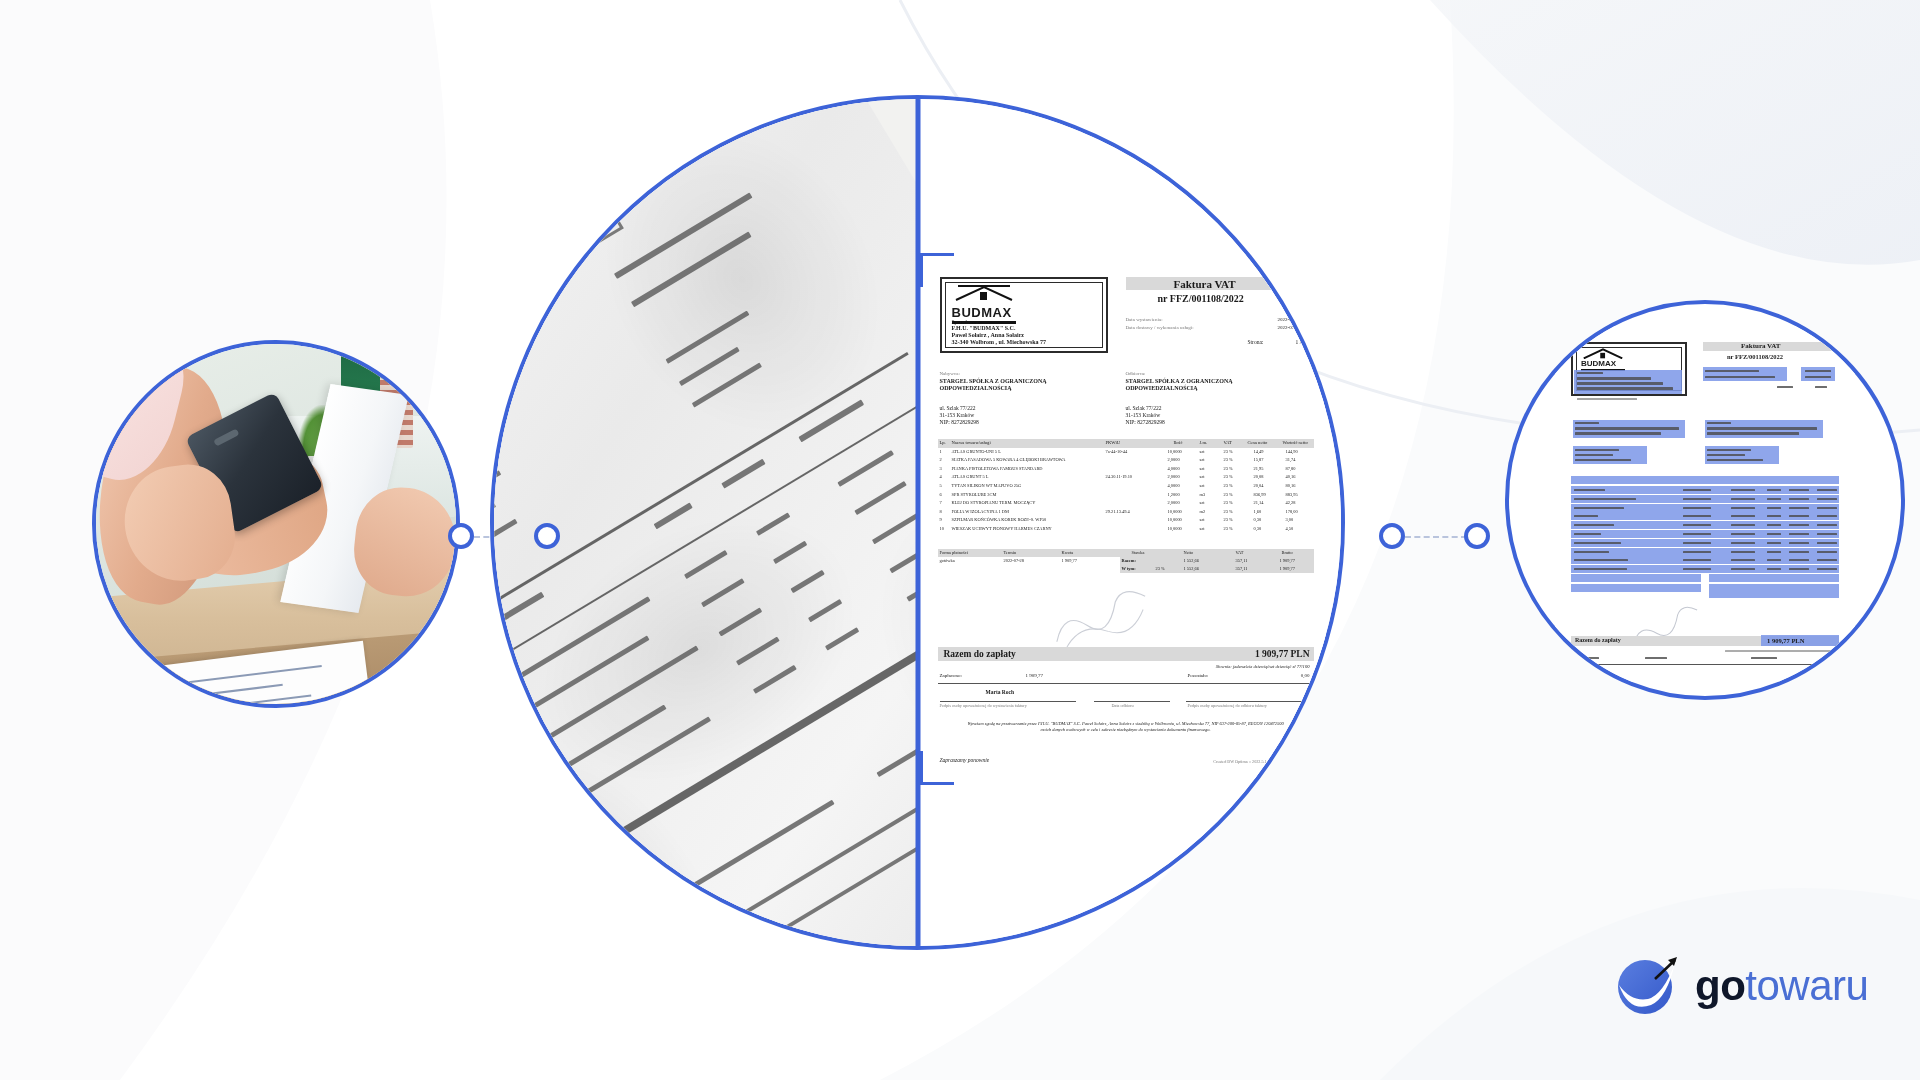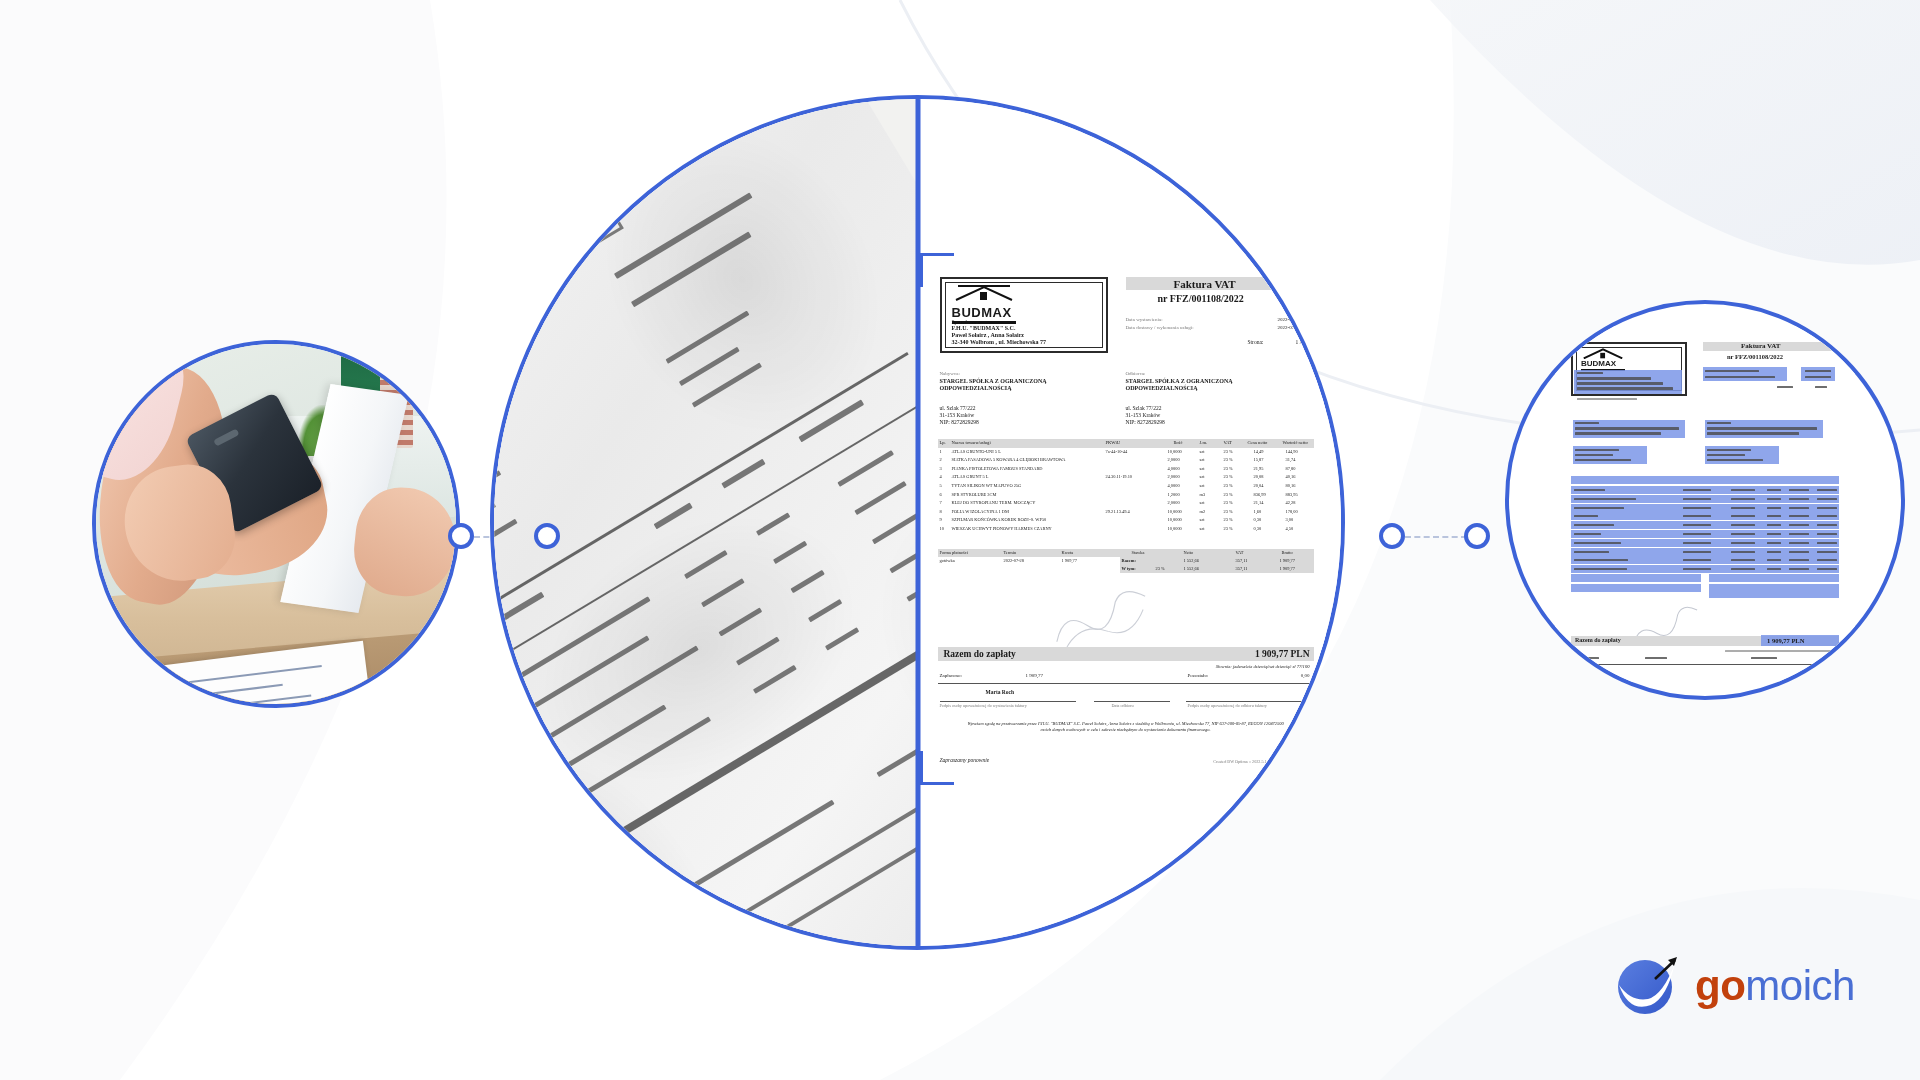--- a/index.html
+++ b/index.html
@@ -217,21 +217,21 @@
 
   
   #logo {
     position: absolute; left: 1615px; top: 955px;
     display: flex; align-items: center; gap: 14px; z-index: 8;
   }
   #logo .logo-text {
     font-size: 42px; font-weight: bold; letter-spacing: -.5px;
     font-family: "Liberation Sans", sans-serif;
   }
-  .lt-go { color: #c2410c; }
+  .lt-go { color: #0f172a; }
   .lt-online { color: #4a6fd4; font-weight: normal; }
 </style>
 </head>
 <body>
 
 <svg id="bg-decor" width="1920" height="1080" viewBox="0 0 1920 1080" aria-hidden="true">
   <defs>
     <linearGradient id="gg" x1="0" y1="0" x2="1" y2="1">
       <stop offset="0%" stop-color="#f3f5f8"></stop>
       <stop offset="100%" stop-color="#e9edf4"></stop>
@@ -784,15 +784,15 @@
         <stop offset="0%" stop-color="#5a7ee0"></stop>
         <stop offset="100%" stop-color="#3459c9"></stop>
       </linearGradient>
     </defs>
     <circle cx="30" cy="32" r="27" fill="url(#lg)"></circle>
     <path d="M4 30 Q14 58 36 50 Q52 43 60 8 Q48 40 33 44 Q16 47 4 30 Z" fill="#ffffff"></path>
     <path d="M40 24 L60 5" stroke="#111" stroke-width="2.6" fill="none"></path>
     <path d="M62 2 L53 5 L59 11 Z" fill="#111"></path>
   </svg>
   <div class="logo-text">
-    <span class="lt-go">go</span><span class="lt-online">moich</span>
+    <span class="lt-go">go</span><span class="lt-online">towaru</span>
   </div>
 </div>
 
 </body></html>

